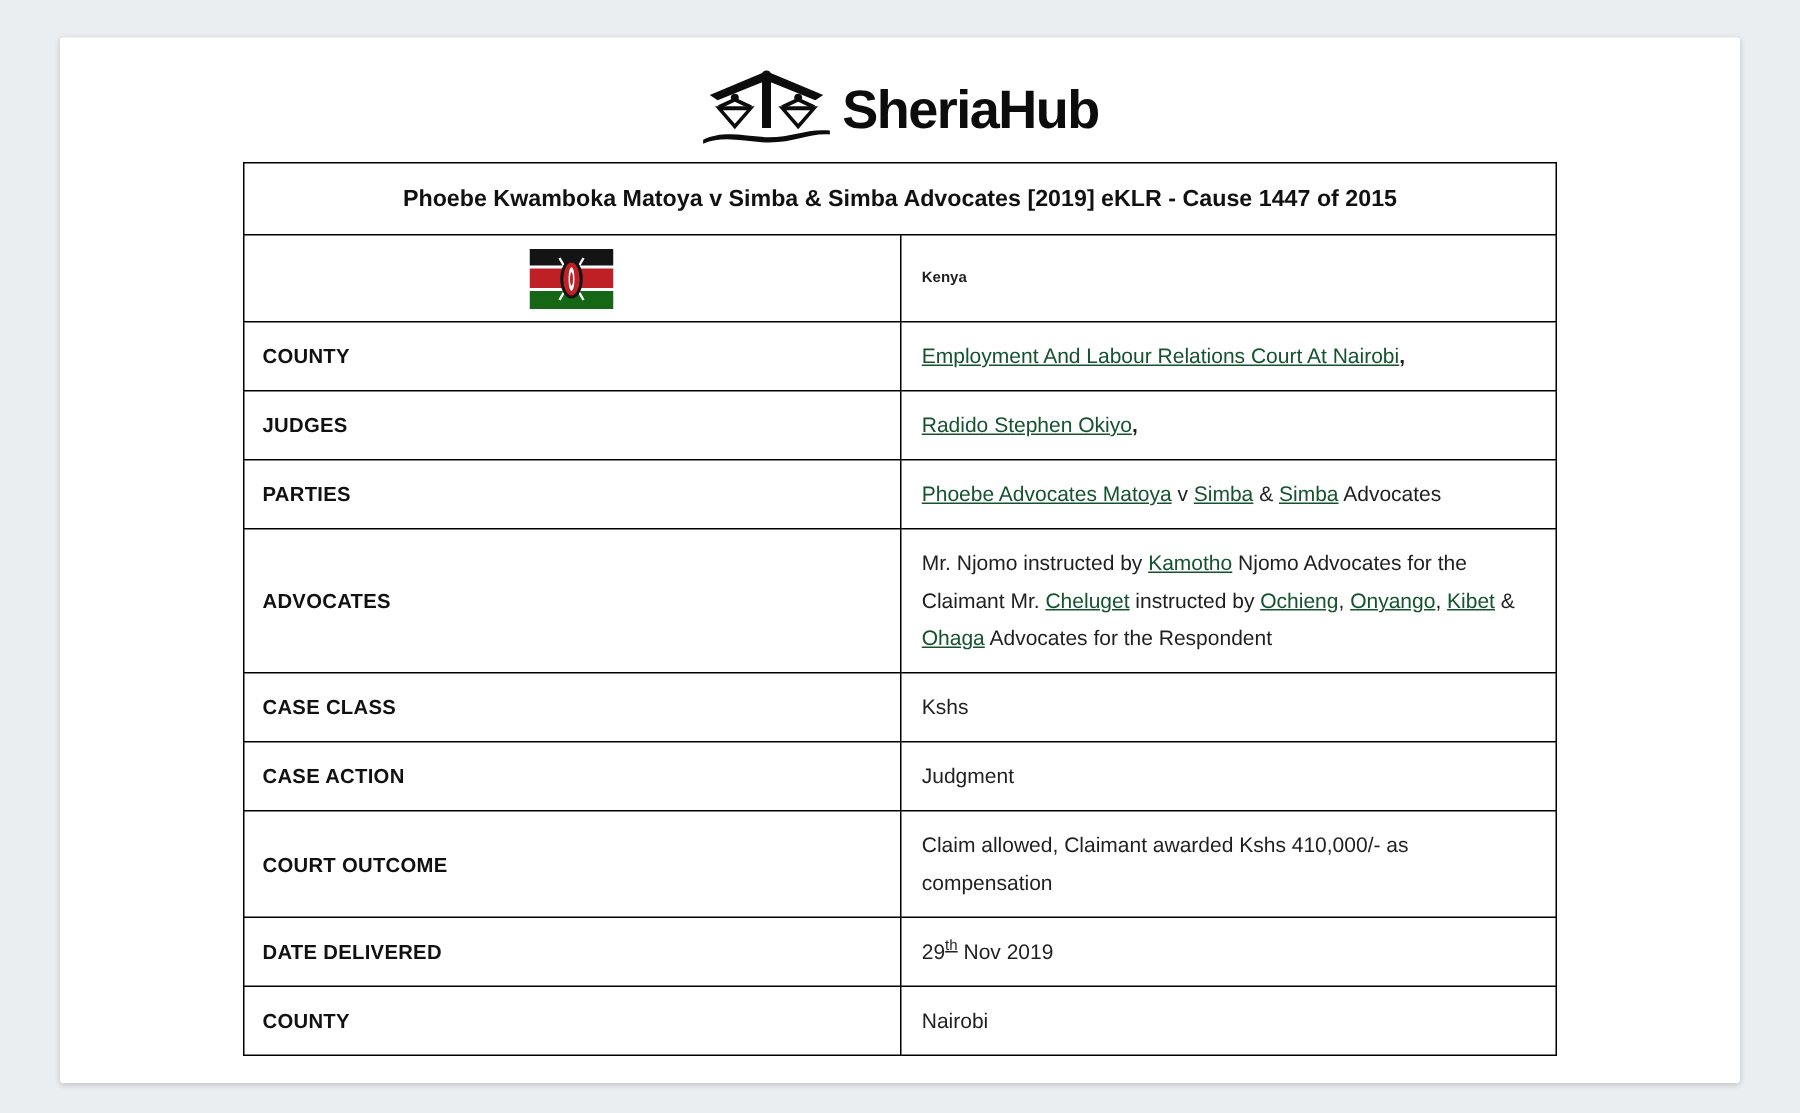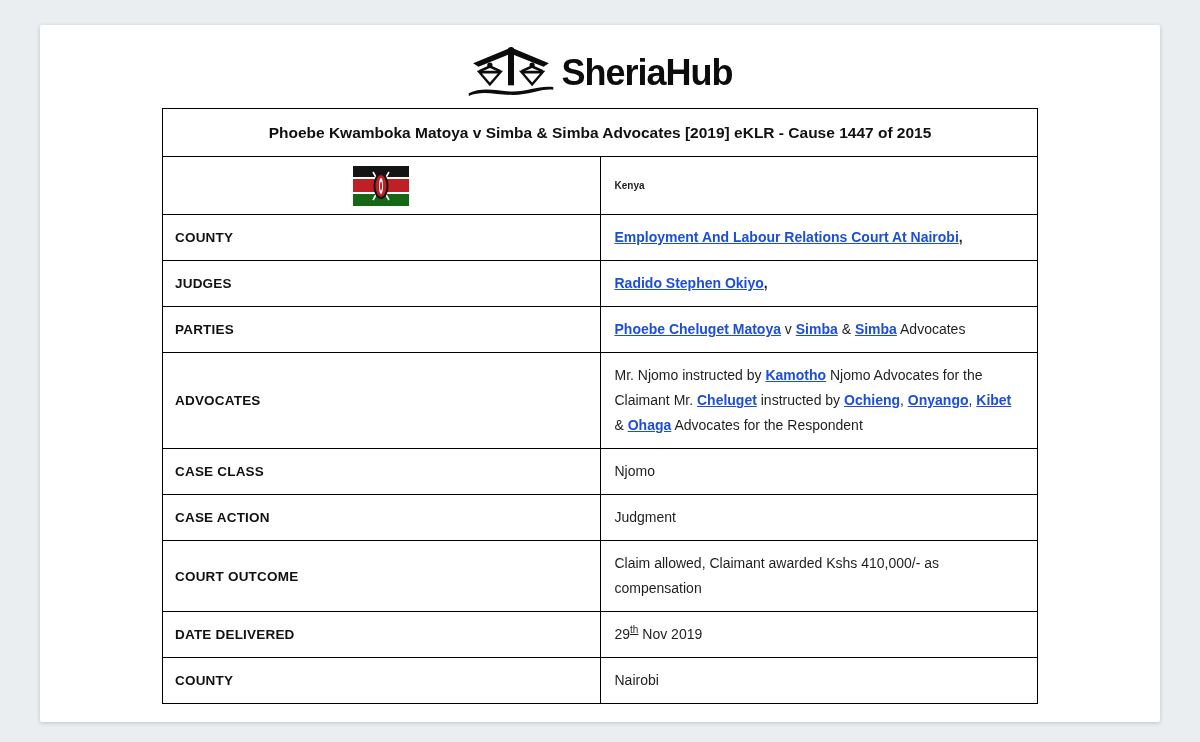--- a/index.html
+++ b/index.html
@@ -42,21 +42,21 @@
     font-weight: bold; font-size: 13.5px; color: #111111;
     padding: 4px 10px 4px 12px; letter-spacing: 0.2px;
   }
   .flag-row-cell { height: 58px; text-align: center; vertical-align: middle; }
   .value-cell {
     vertical-align: middle; font-size: 14px; color: #1f1f1f;
     padding: 10px 14px; line-height: 25px;
   }
   .country-cell { font-weight: bold; font-size: 10px; }
   a.case-link {
-    color: #1d4ed8; font-weight: bold; text-decoration: underline;
+    color: #14532d; font-weight: normal; text-decoration: underline;
     cursor: pointer;
   }
   .seg-bold { font-weight: bold; }
   sup { font-size: 10px; line-height: 0; text-decoration: underline; }
   .flag-svg { width: 56px; height: 40px; display: inline-block; vertical-align: middle; }
 </style>
 </head>
 <body>
 
 <div class="card">
@@ -105,29 +105,29 @@
     <tr>
           <td class="label-cell">COUNTY</td>
           <td class="value-cell"><a class="case-link" href="#">Employment And Labour Relations Court At Nairobi</a><span class="seg-bold">,</span></td>
         </tr>
         <tr>
           <td class="label-cell">JUDGES</td>
           <td class="value-cell"><a class="case-link" href="#">Radido Stephen Okiyo</a><span class="seg-bold">,</span></td>
         </tr>
         <tr>
           <td class="label-cell">PARTIES</td>
-          <td class="value-cell"><a class="case-link" href="#">Phoebe Cheluget Matoya</a><span> v </span><a class="case-link" href="#">Simba</a><span> &amp; </span><a class="case-link" href="#">Simba</a><span> Advocates</span></td>
+          <td class="value-cell"><a class="case-link" href="#">Phoebe Advocates Matoya</a><span> v </span><a class="case-link" href="#">Simba</a><span> &amp; </span><a class="case-link" href="#">Simba</a><span> Advocates</span></td>
         </tr>
         <tr>
           <td class="label-cell">ADVOCATES</td>
           <td class="value-cell"><span>Mr. Njomo instructed by </span><a class="case-link" href="#">Kamotho</a><span> Njomo Advocates for the Claimant Mr. </span><a class="case-link" href="#">Cheluget</a><span> instructed by </span><a class="case-link" href="#">Ochieng</a><span>, </span><a class="case-link" href="#">Onyango</a><span>, </span><a class="case-link" href="#">Kibet</a><span> &amp; </span><a class="case-link" href="#">Ohaga</a><span> Advocates for the Respondent</span></td>
         </tr>
         <tr>
           <td class="label-cell">CASE CLASS</td>
-          <td class="value-cell"><span>Njomo</span></td>
+          <td class="value-cell"><span>Kshs</span></td>
         </tr>
         <tr>
           <td class="label-cell">CASE ACTION</td>
           <td class="value-cell"><span>Judgment</span></td>
         </tr>
         <tr>
           <td class="label-cell">COURT OUTCOME</td>
           <td class="value-cell"><span>Claim allowed, Claimant awarded Kshs 410,000/- as compensation</span></td>
         </tr>
         <tr>

